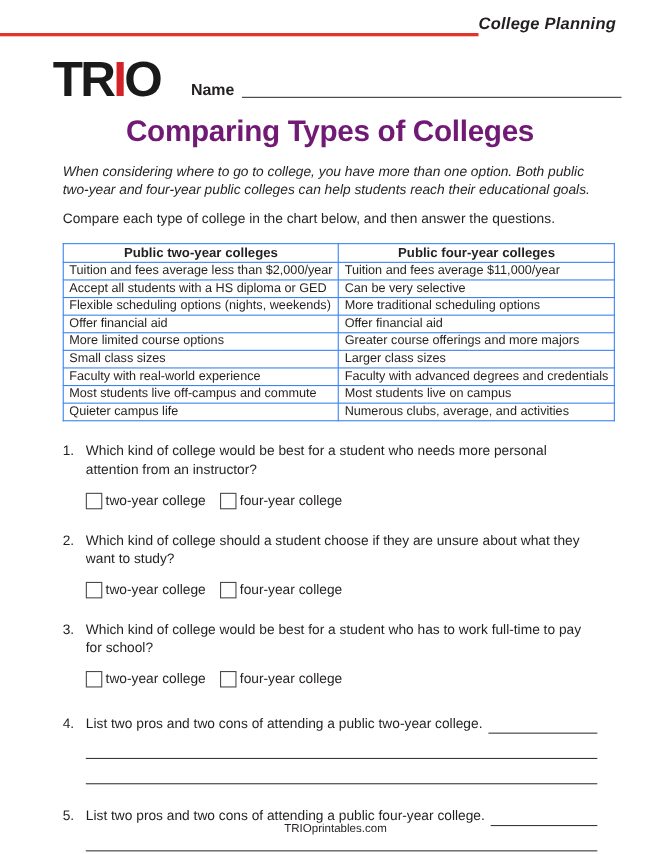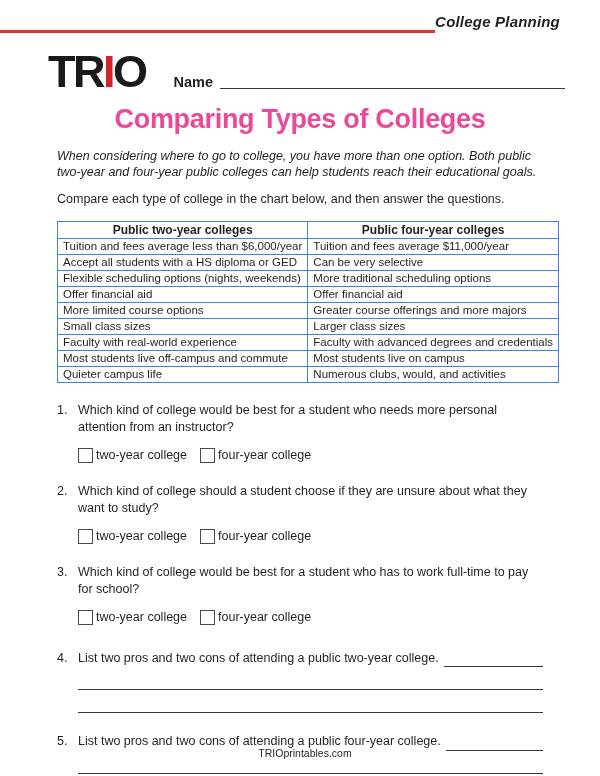--- a/index.html
+++ b/index.html
@@ -14,21 +14,21 @@
 
   
   .logo-row { display:flex; align-items:flex-end; padding:0 45px 0 48px; margin-top:9px; height:42px; }
   .trio-logo { font-size:45px; font-weight:800; letter-spacing:-2.5px; line-height:.82; color:#1a1a1a; }
   .trio-logo .red-i { color:#d2232a; }
   .name-group { flex:1; display:flex; align-items:flex-end; margin-left:28px; padding-bottom:2px; }
   .name-label { font-size:14.5px; font-weight:bold; margin-right:7px; line-height:1; }
   .name-line { flex:1; border-bottom:1.5px solid #3a3a3a; height:15px; margin-right:-10px; }
 
   
-  .title { margin-top:13px; text-align:center; color:#ec4899; font-size:27px; font-weight:bold; letter-spacing:-.3px; }
+  .title { margin-top:13px; text-align:center; color:#701a75; font-size:27px; font-weight:bold; letter-spacing:-.3px; }
 
   
   .content { padding:0 57px; }
   .intro { margin-top:13px; font-size:12.5px; font-style:italic; font-weight:500; line-height:1.3; }
   .instruction { margin-top:10px; font-size:12.5px; line-height:1.3; }
 
   
   table.compare { margin-top:14px; width:100%; border-collapse:collapse; }
   table.compare th, table.compare td { border:1px solid #3b82f6; }
   table.compare th { font-size:12px; font-weight:bold; text-align:center; padding:1px 4px; height:17px; }
@@ -79,21 +79,21 @@
     <p class="intro">When considering where to go to college, you have more than one option. Both public two-year and four-year public colleges can help students reach their educational goals.</p>
     <p class="instruction">Compare each type of college in the chart below, and then answer the questions.</p>
 
     <table class="compare">
       <tbody>
           <tr>
         <th>Public two-year colleges</th>
         <th>Public four-year colleges</th>
       </tr>
       <tr>
-            <td>Tuition and fees average less than $6,000/year</td>
+            <td>Tuition and fees average less than $2,000/year</td>
             <td>Tuition and fees average $11,000/year</td>
           </tr>
       <tr>
             <td>Accept all students with a HS diploma or GED</td>
             <td>Can be very selective</td>
           </tr>
       <tr>
             <td>Flexible scheduling options (nights, weekends)</td>
             <td>More traditional scheduling options</td>
           </tr>
@@ -112,21 +112,21 @@
       <tr>
             <td>Faculty with real-world experience</td>
             <td>Faculty with advanced degrees and credentials</td>
           </tr>
       <tr>
             <td>Most students live off-campus and commute</td>
             <td>Most students live on campus</td>
           </tr>
       <tr>
             <td>Quieter campus life</td>
-            <td>Numerous clubs, would, and activities</td>
+            <td>Numerous clubs, average, and activities</td>
           </tr>
     </tbody>
       </table>
 
     <div class="questions">
 
       <div class="question">
         <div class="q-row">
           <span class="q-num">1.</span>
           <span class="q-text">Which kind of college would be best for a student who needs more personal attention from an instructor?</span>

